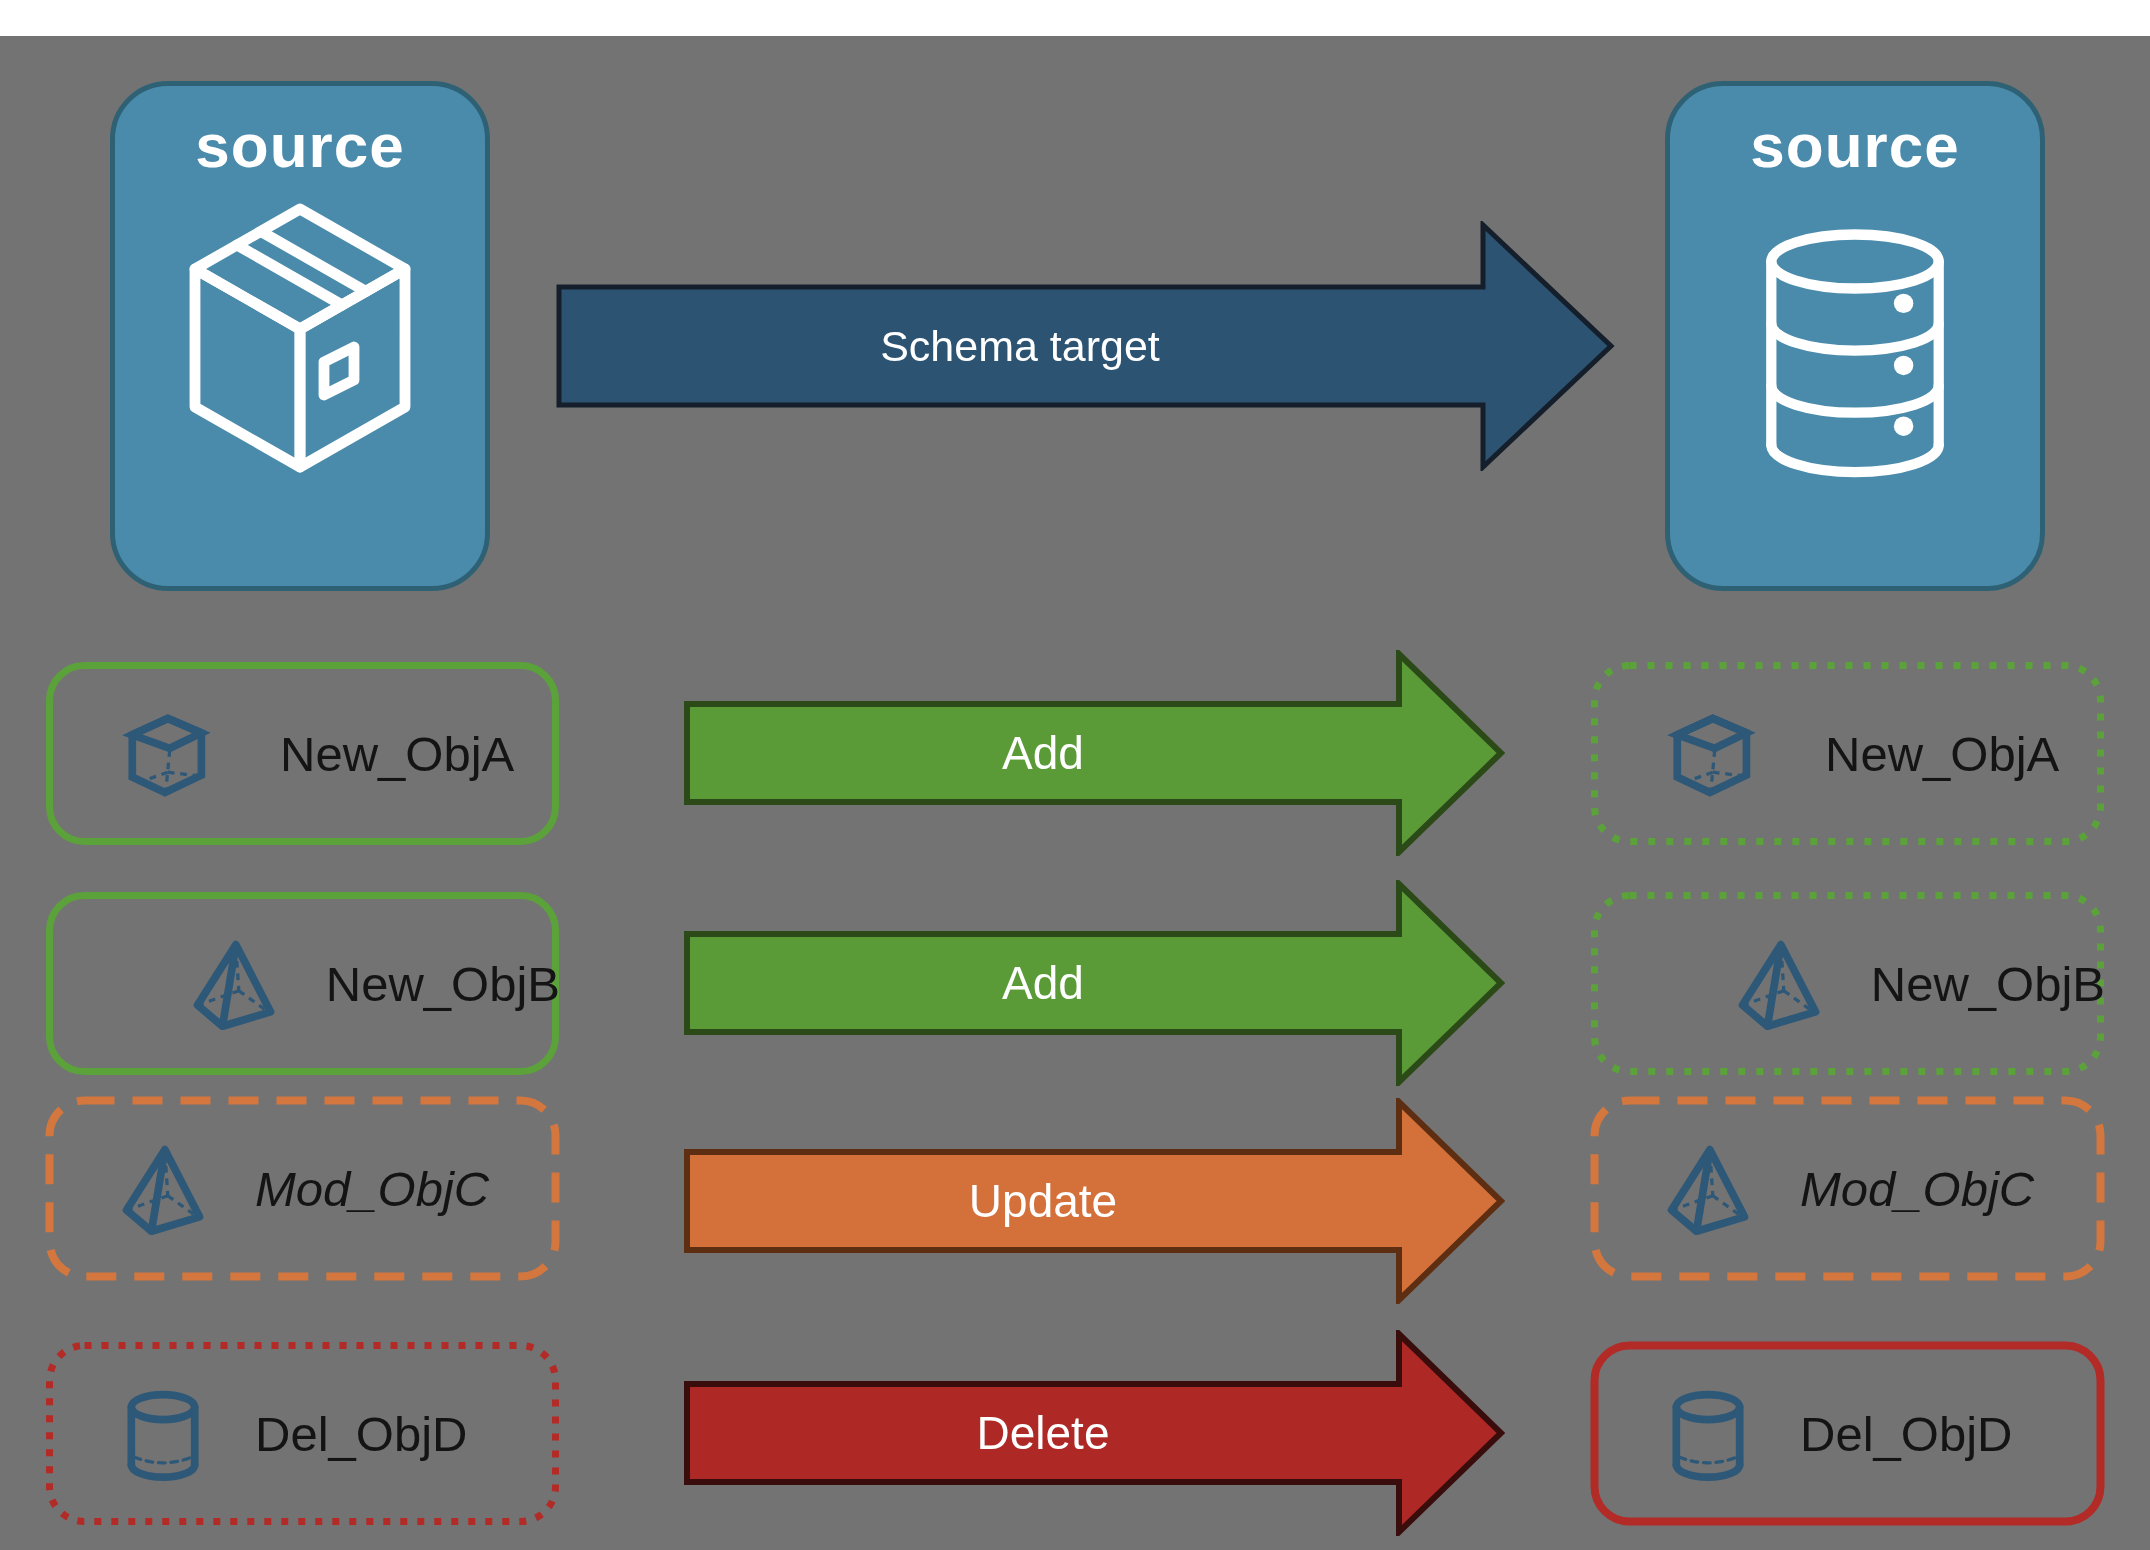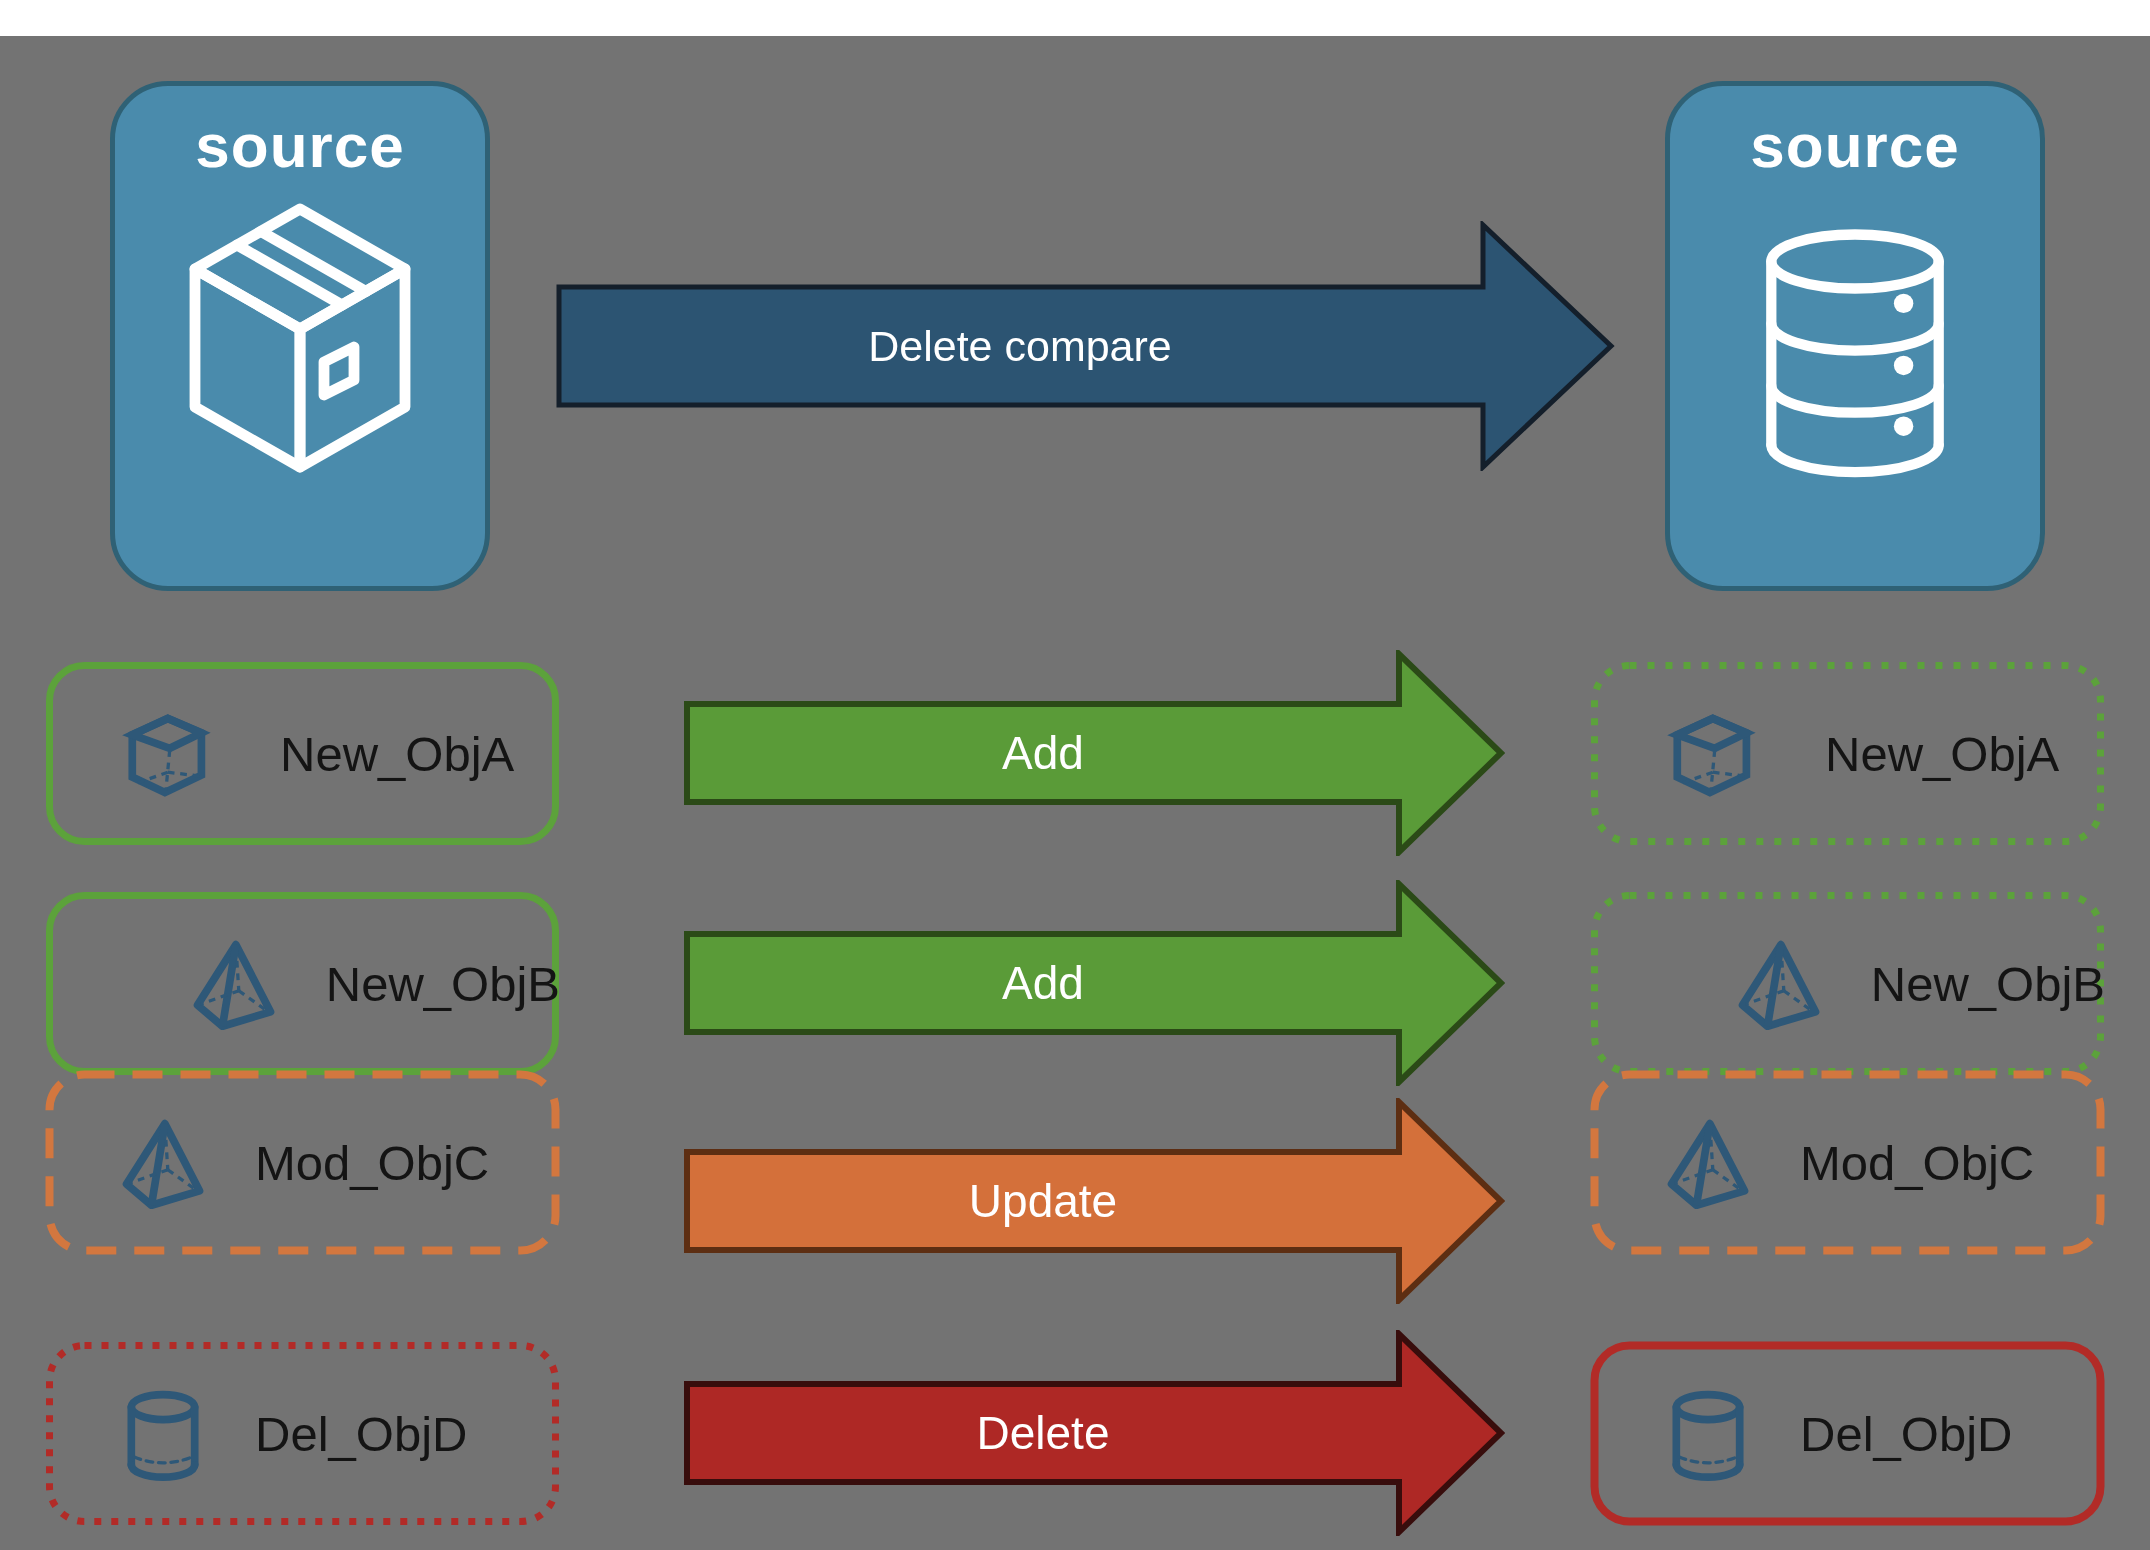--- a/index.html
+++ b/index.html
@@ -45,21 +45,21 @@
   }
 
   
   .obj-box{
     position:absolute;width:515px;height:185px;
     display:flex;align-items:center;
     padding-left:70px;box-sizing:border-box;
   }
   .obj-box.left{left:45px;}
   .obj-box.right{left:1590px;}
-  .row1{top:625px;gap:25px;} .row2{top:855px;justify-content:flex-end;} .row3{top:1034px;} .row4{top:1305px;}
+  .row1{top:625px;gap:25px;} .row2{top:855px;justify-content:flex-end;} .row3{top:1060px;font-style:italic;} .row4{top:1305px;}
   .obj-border{position:absolute;left:0;top:0;width:515px;height:185px;}
   .obj-border rect{
     fill:none;stroke-width:7;stroke-linecap:butt;
   }
   .b-green-solid rect{stroke:var(--green-box-border);}
   .b-green-dotted rect{stroke:var(--green-box-border);stroke-dasharray:7 11;}
   .b-orange-dashed rect{stroke:var(--orange-box-border);stroke-width:8;stroke-dasharray:30 18;}
   .b-red-dotted rect{stroke:var(--red-box-border);stroke-dasharray:7 10;}
   .b-red-solid rect{stroke:var(--red-box-border);stroke-width:8;}
   .obj-icon{width:96px;height:96px;flex:0 0 auto;position:relative;z-index:1;}
@@ -162,21 +162,21 @@
     <div class="node-title">source</div>
     <svg class="node-icon white-icon">
         <use href="#sym-package"></use>
       </svg>
   </div>
 
   <div class="compare-arrow">
     <svg viewBox="0 0 1060 250" preserveAspectRatio="none">
       <polygon class="arrow-shape" points="4,66 928,66 928,4 1056,125 928,246 928,184 4,184"></polygon>
     </svg>
-    <div class="compare-label">Delete compare</div>
+    <div class="compare-label">Schema target</div>
   </div>
 
   <div class="node target">
     <div class="node-title">source</div>
     <svg class="node-icon white-icon">
         <use href="#sym-database"></use>
       </svg>
   </div>
 
   <div class="obj-box left row1">

